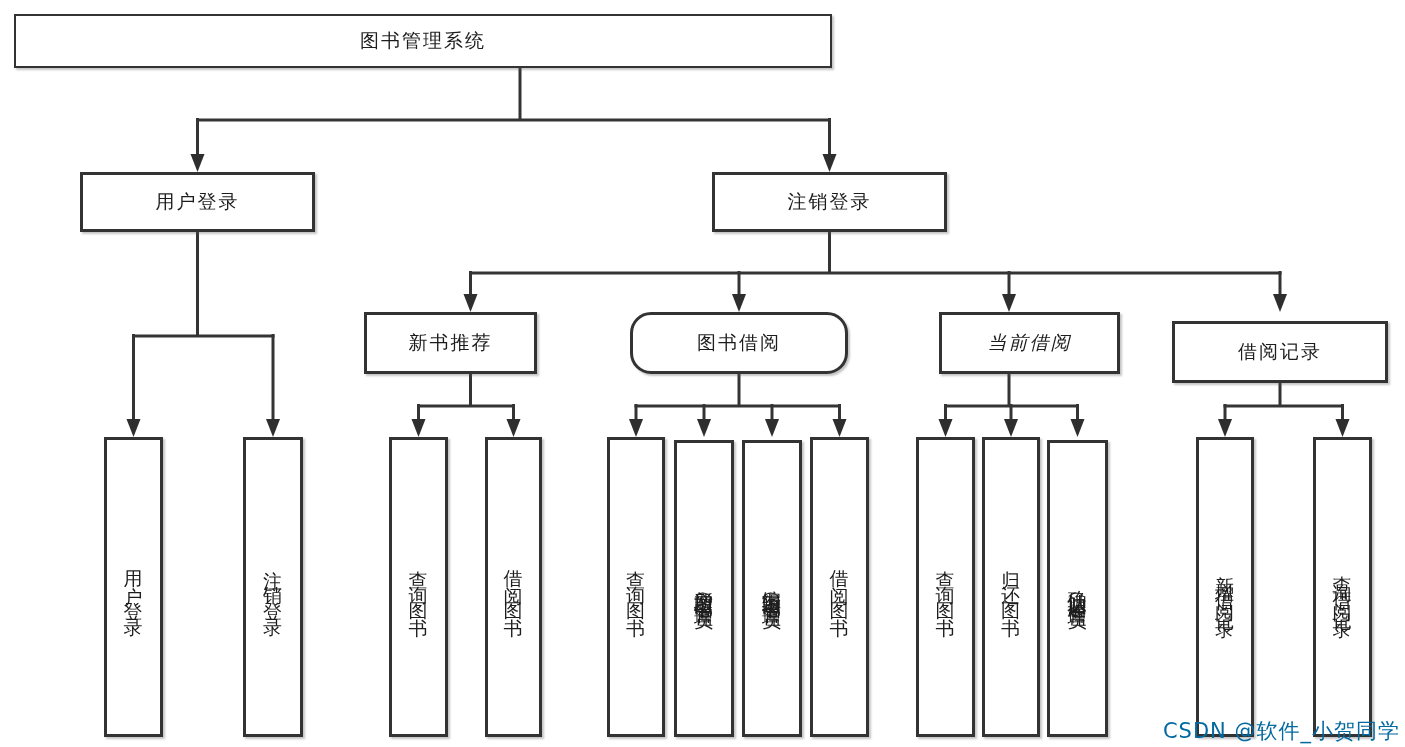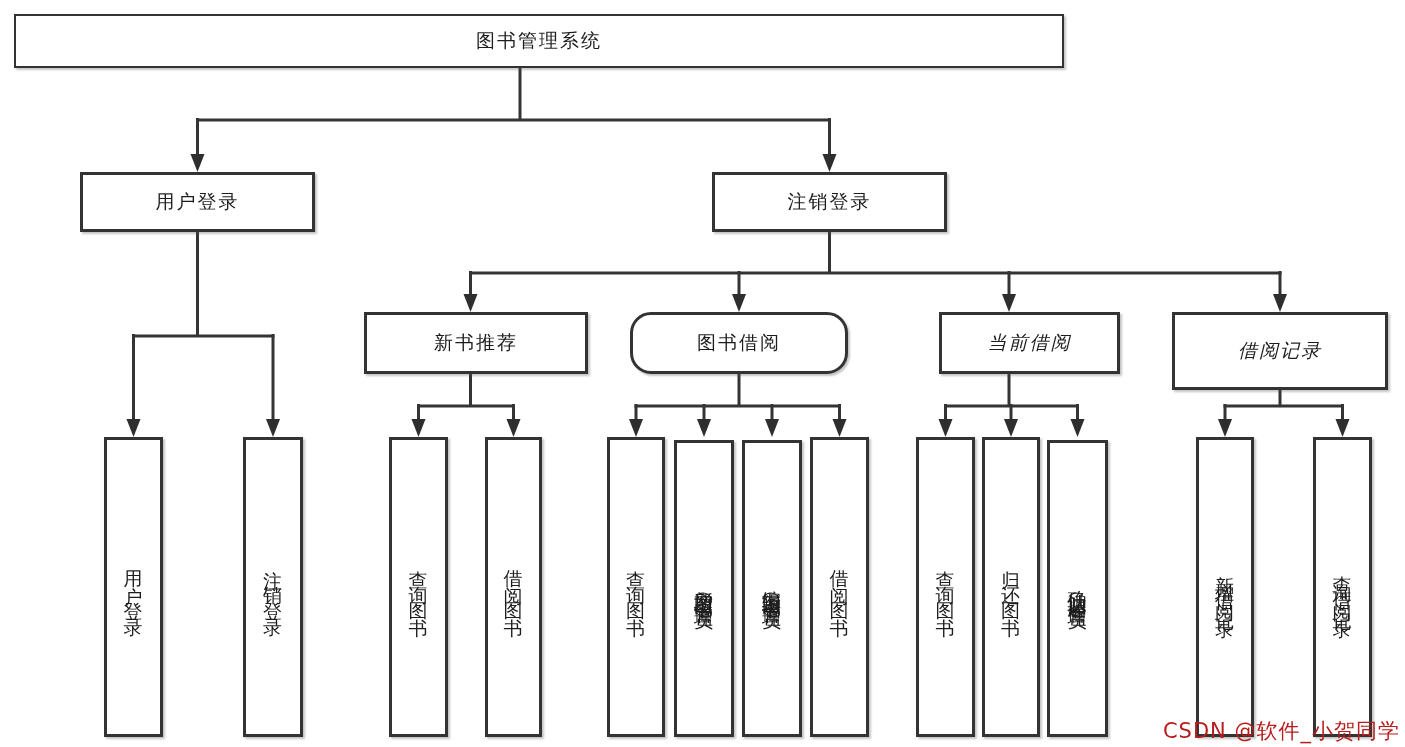--- a/index.html
+++ b/index.html
@@ -127,29 +127,29 @@
     <polygon points="1070.5,419 1084.5,419 1077.5,437"></polygon>
 
     <line x1="1280" y1="374" x2="1280" y2="406"></line>
     <line x1="1223.5" y1="406" x2="1344" y2="406"></line>
     <line x1="1225" y1="404" x2="1225" y2="421"></line>
     <polygon points="1218,419 1232,419 1225,437"></polygon>
     <line x1="1342.5" y1="404" x2="1342.5" y2="421"></line>
     <polygon points="1335.5,419 1349.5,419 1342.5,437"></polygon>
   </svg>
 
-  <div class="node h root" style="left:14px; top:14px; width:1050px; height:54px;">图书管理系统</div>
+  <div class="node h root" style="left:14px; top:14px; width:818px; height:54px;">图书管理系统</div>
 
   <div class="node h" style="left:80px; top:172px; width:235px; height:60px;">用户登录</div>
   <div class="node h" style="left:712px; top:172px; width:235px; height:60px;">注销登录</div>
 
-  <div class="node h" style="left:364px; top:312px; width:224px; height:62px;">新书推荐</div>
+  <div class="node h" style="left:364px; top:312px; width:173px; height:62px;">新书推荐</div>
   <div class="node h" style="left:630px; top:312px; width:218px; height:62px;border-radius:21px;">图书借阅</div>
   <div class="node h" style="left:939px; top:312px; width:181px; height:62px;font-style:italic;">当前借阅</div>
-  <div class="node h" style="left:1172px; top:312px; width:216px; height:78px;font-style:italic;">借阅记录</div>
+  <div class="node h" style="left:1172px; top:321px; width:216px; height:62px;">借阅记录</div>
 
   <div class="node v" style="left:104px; top:437px; width:59px; height:300px;">
     <span class="vtext" style="letter-spacing: 16px;">用户登录</span>
   </div>
   <div class="node v" style="left:243px; top:437px; width:60px; height:300px;">
     <span class="vtext" style="letter-spacing: 16px;">注销登录</span>
   </div>
 
   <div class="node v" style="left:389px; top:437px; width:59px; height:300px;">
     <span class="vtext" style="letter-spacing: 16px;">查询图书</span>
@@ -181,14 +181,14 @@
     <span class="vtext" style="letter-spacing: 3px;">确认归还（管理员）</span>
   </div>
 
   <div class="node v" style="left:1196px; top:437px; width:58px; height:300px;">
     <span class="vtext" style="letter-spacing: 9px;">新增借阅记录</span>
   </div>
   <div class="node v" style="left:1313px; top:437px; width:59px; height:300px;">
     <span class="vtext" style="letter-spacing: 9px;">查询借阅记录</span>
   </div>
 
-  <div class="watermark" style="color: #b91c1c;">CSDN @软件_小贺同学</div>
+  <div class="watermark" style="color: #0369a1;">CSDN @软件_小贺同学</div>
 </div>
 
 </body></html>

